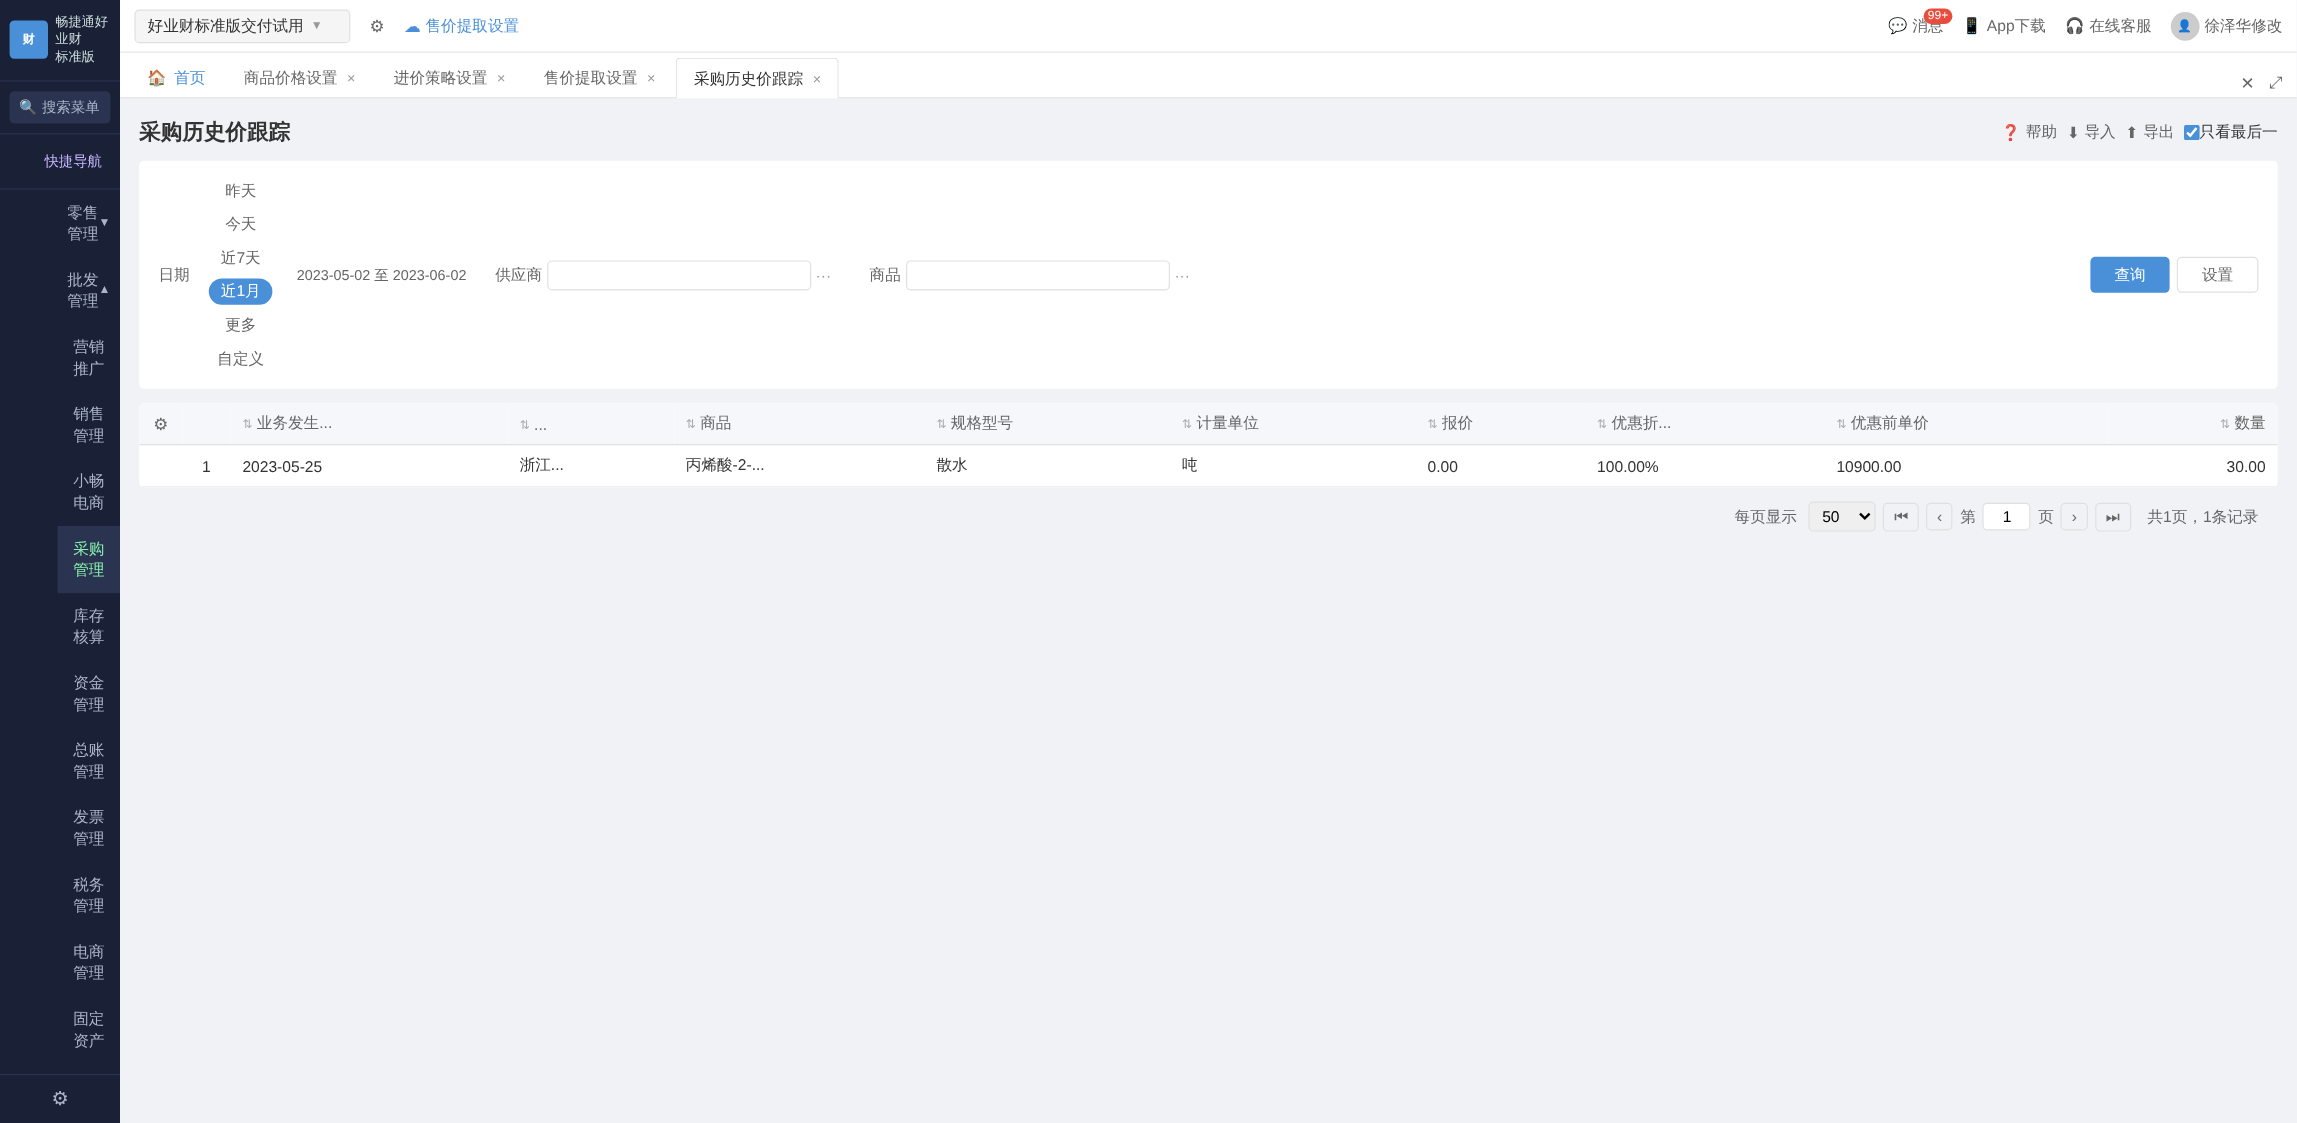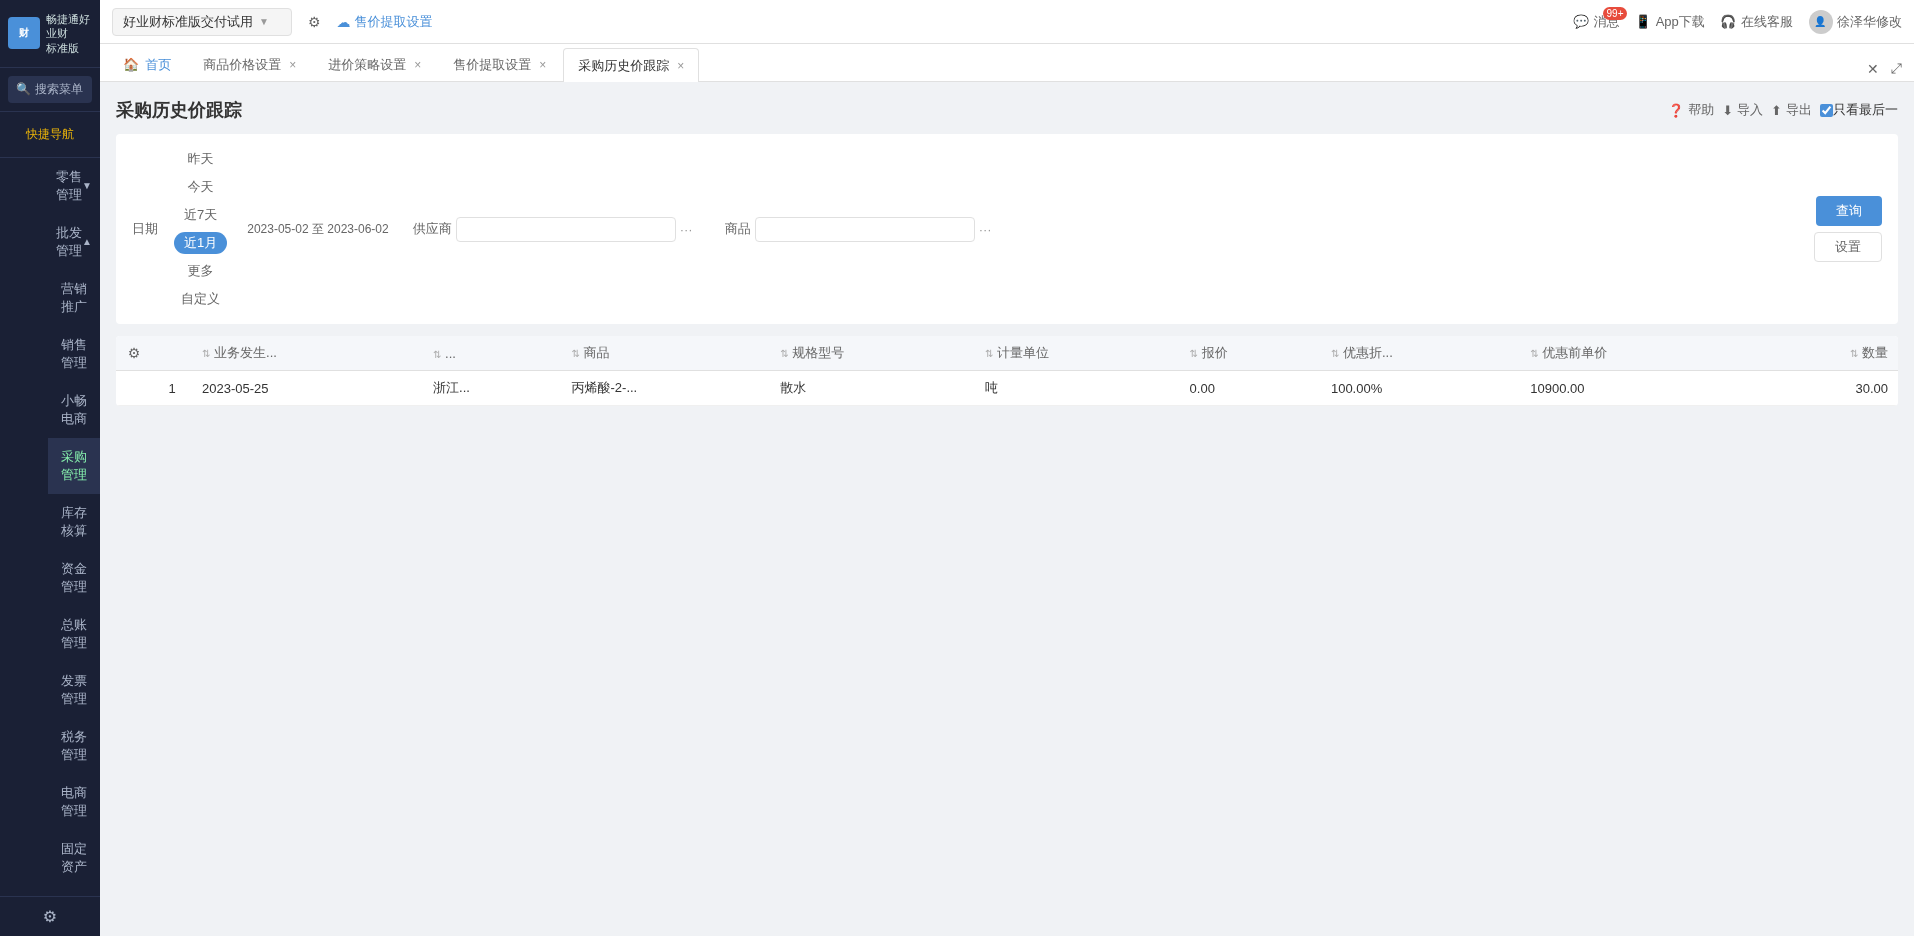--- a/index.html
+++ b/index.html
@@ -6,21 +6,21 @@
     body { font-family: 'Microsoft YaHei', Arial, sans-serif; font-size: 13px; background: #f0f2f5; color: #333; display: flex; height: 936px; overflow: hidden; }
 
     
     .sidebar { width: 100px; background: #1a2035; color: #aab4c8; display: flex; flex-direction: column; height: 100%; flex-shrink: 0; }
     .sidebar-logo { padding: 12px 8px; border-bottom: 1px solid #2a3350; display: flex; align-items: center; gap: 6px; }
     .sidebar-logo-icon { width: 32px; height: 32px; background: #4a90d9; border-radius: 4px; display: flex; align-items: center; justify-content: center; color: white; font-size: 10px; font-weight: bold; flex-shrink: 0; }
     .sidebar-logo-text { font-size: 11px; color: #cdd; line-height: 1.3; }
     .sidebar-search { padding: 8px; border-bottom: 1px solid #2a3350; }
     .sidebar-search-btn { width: 100%; background: #2a3350; border: none; color: #aab4c8; padding: 5px 8px; border-radius: 4px; cursor: pointer; font-size: 12px; display: flex; align-items: center; gap: 4px; }
     .sidebar-nav { padding: 8px 0; border-bottom: 1px solid #2a3350; }
-    .sidebar-nav-btn { width: 100%; background: none; border: none; color: #eab308; padding: 6px 15px; cursor: pointer; font-size: 12px; text-align: center; }
+    .sidebar-nav-btn { width: 100%; background: none; border: none; color: #c4b5fd; padding: 6px 15px; cursor: pointer; font-size: 12px; text-align: right; }
     .sidebar-menu { flex: 1; overflow-y: auto; padding-left: 48px; }
     .sidebar-item { padding: 10px 8px; cursor: pointer; display: flex; align-items: center; justify-content: space-between; color: #aab4c8; font-size: 13px; }
     .sidebar-item.active { background: #2a3350; color: #86efac; }
     .sidebar-item.has-badge { position: relative; }
     .sidebar-item .badge { width: 6px; height: 6px; background: #e74c3c; border-radius: 50%; }
     .sidebar-item-label { text-align: center; width: 100%; }
     .sidebar-gear { padding: 10px; display: flex; justify-content: center; border-top: 1px solid #2a3350; }
     .sidebar-gear-btn { background: none; border: none; color: #aab4c8; cursor: pointer; font-size: 16px; }
 
     
@@ -65,21 +65,21 @@
     .filter-label { color: #666; font-size: 13px; white-space: nowrap; }
     .filter-date-btns { display: flex; align-items: center; gap: 6px; flex-direction: column; }
     .filter-date-btn { background: none; border: none; cursor: pointer; color: #666; font-size: 13px; padding: 2px 4px; }
     .filter-date-btn.active { background: #4a90d9; color: white; border-radius: 12px; padding: 2px 10px; }
     .filter-date-range { color: #666; font-size: 12px; margin-left: 4px; }
     .filter-supplier { display: flex; align-items: center; gap: 4px; margin-left: 8px; }
     .filter-supplier-input { border: 1px solid #e0e0e0; border-radius: 4px; padding: 4px 8px; font-size: 13px; width: 220px; }
     .filter-ellipsis { color: #999; cursor: pointer; }
     .filter-goods { display: flex; align-items: center; gap: 4px; margin-left: 16px; }
     .filter-goods-input { border: 1px solid #e0e0e0; border-radius: 4px; padding: 4px 8px; font-size: 13px; width: 220px; }
-    .filter-actions { margin-left: auto; display: flex; flex-direction: column; gap: 6px; align-items: flex-end; }
+    .filter-actions { margin-left: auto; display: flex; flex-direction: row; gap: 6px; align-items: flex-end; }
     .btn-query { background: #4a90d9; color: white; border: none; border-radius: 4px; padding: 6px 20px; cursor: pointer; font-size: 13px; }
     .btn-settings { background: none; border: 1px solid #e0e0e0; border-radius: 4px; padding: 5px 20px; cursor: pointer; font-size: 13px; color: #666; }
 
     
     .table-area { background: #fff; border-radius: 4px; overflow: hidden; }
     .table { width: 100%; border-collapse: collapse; }
     .table th { background: #f5f7fa; border-bottom: 1px solid #e0e0e0; padding: 8px 10px; text-align: left; font-size: 13px; font-weight: normal; color: #666; white-space: nowrap; }
     .table th .sort-icon { color: #aaa; font-size: 10px; vertical-align: middle; }
     .table td { border-bottom: 1px solid #f0f0f0; padding: 8px 10px; font-size: 13px; color: #333; white-space: nowrap; }
     .table .gear-th { width: 36px; text-align: center; }
@@ -347,15 +347,31 @@
             <td>吨</td>
             <td>0.00</td>
             <td>100.00%</td>
             <td>10900.00</td>
             <td style="text-align:right;">30.00</td>
           </tr>
         </tbody>
       </table>
     </div>
 
+    <div class="pagination">
+      <span class="pagination-label">每页显示</span>
+      <select class="pagination-select">
+        <option>20</option>
+        <option selected="">50</option>
+        <option>100</option>
+      </select>
+      <button class="pagination-btn">⏮</button>
+      <button class="pagination-btn">‹</button>
+      <span>第</span>
+      <input class="pagination-input" type="text" value="1" style="">
+      <span>页</span>
+      <button class="pagination-btn">›</button>
+      <button class="pagination-btn">⏭</button>
+      <span class="pagination-info">共1页，1条记录</span>
+    </div>
 
   </div>
 </div>
 
 </body></html>

